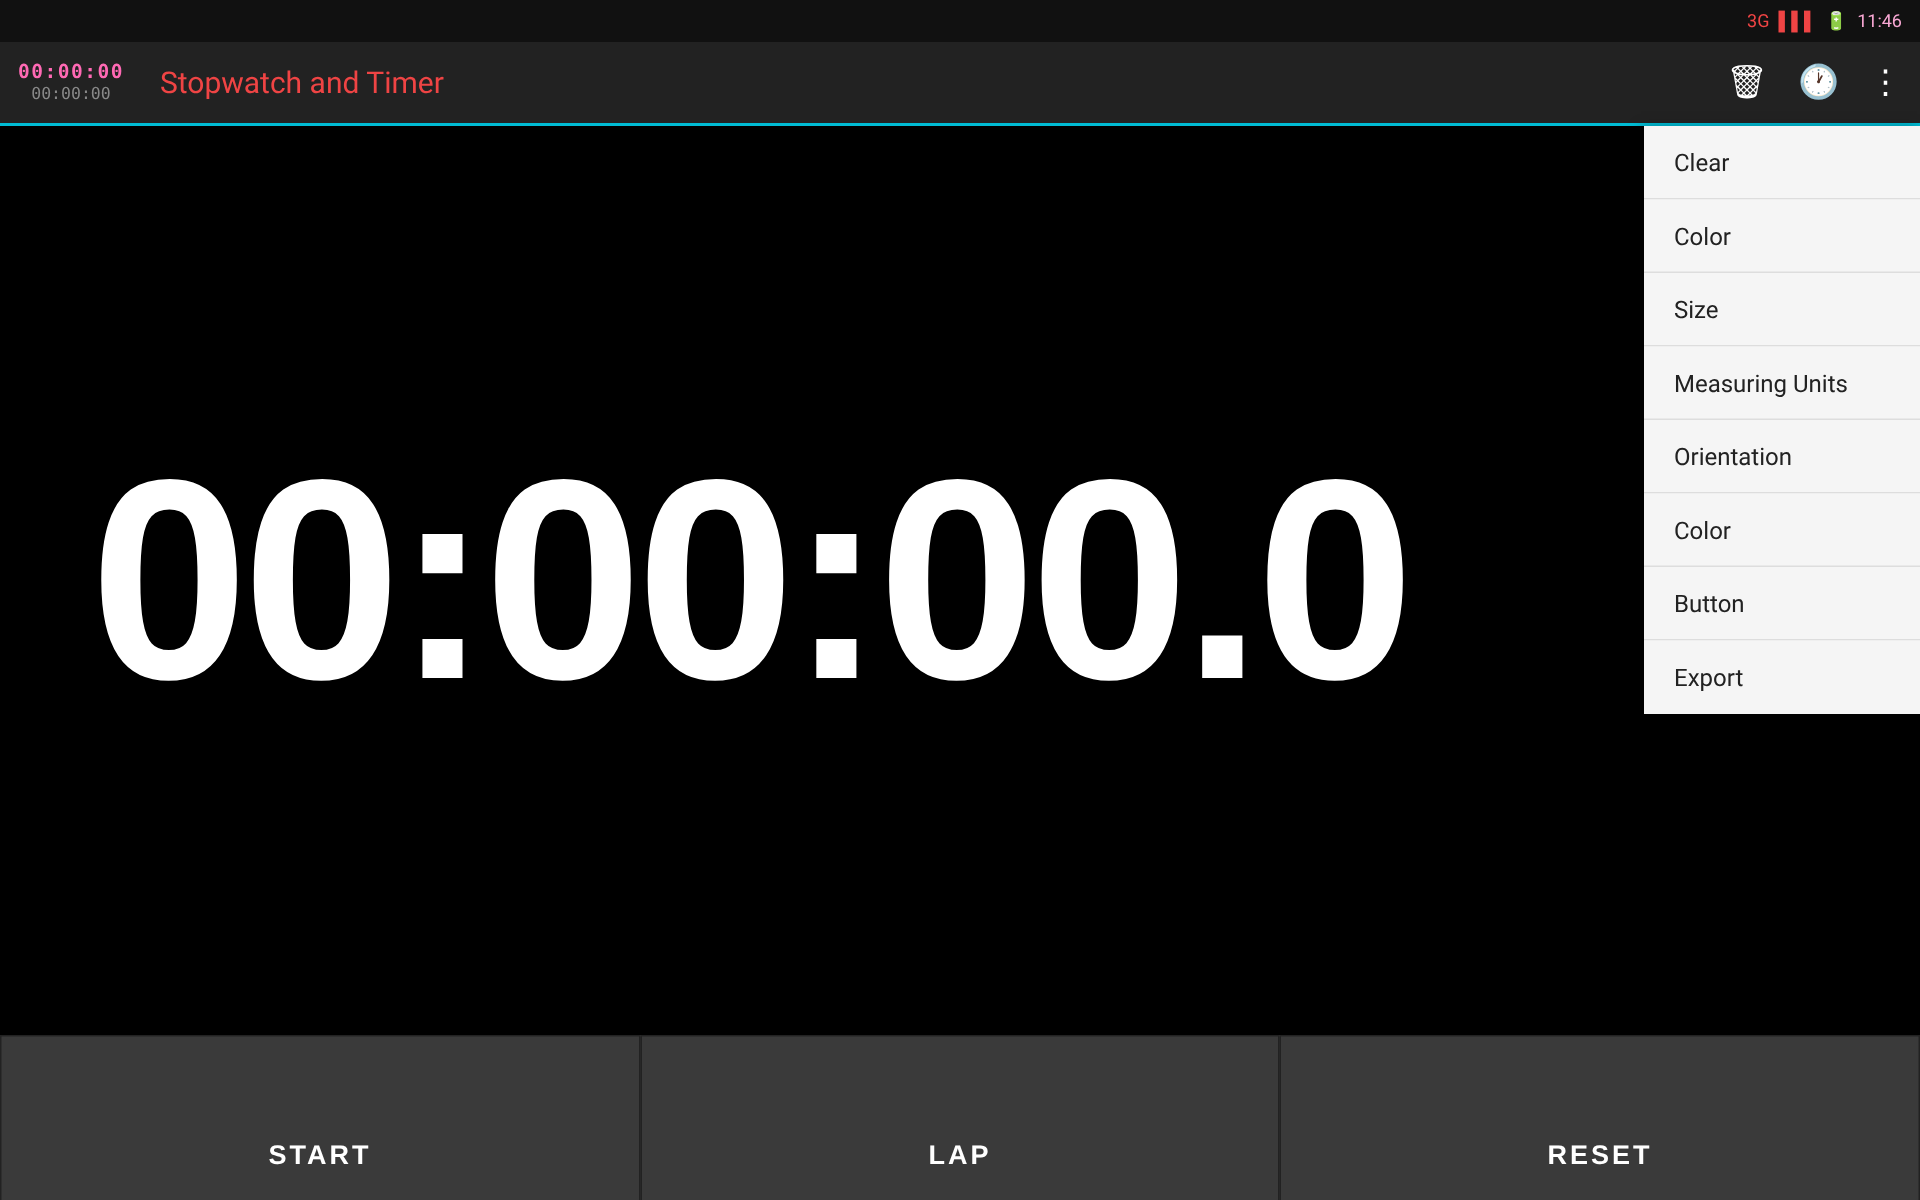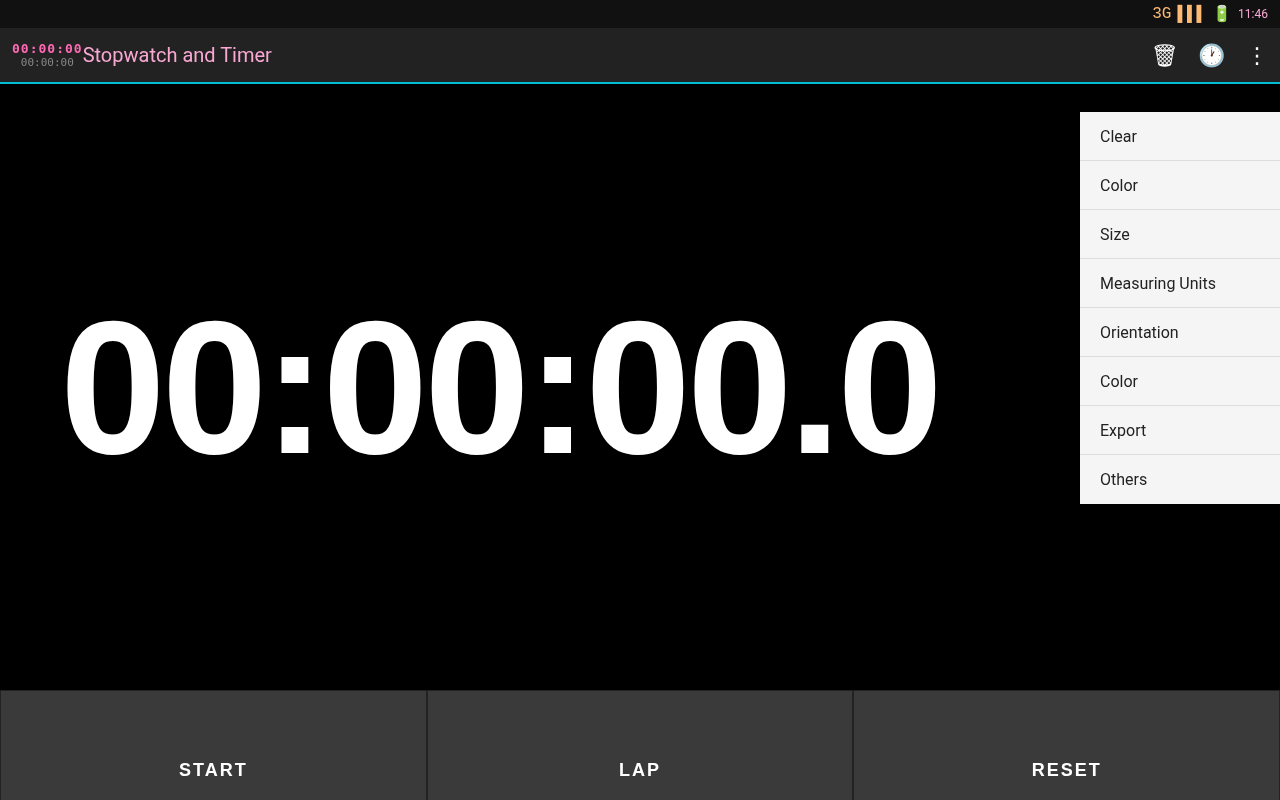--- a/index.html
+++ b/index.html
@@ -21,56 +21,55 @@
       align-items: center;
       justify-content: flex-end;
       padding-right: 12px;
       gap: 6px;
     }
     .status-text {
       color: #f9a8d4;
       font-size: 12px;
     }
     .status-icon {
-      color: #fdba74;
-      font-size: 16px;
-      font-family: Liberation Mono, monospace;
+      color: #ef4444;
+      font-size: 12px;
     }
 
     
     #title-bar {
       width: 100%;
       height: 56px;
       background: #222;
       border-bottom: 2px solid #00BCD4;
       display: flex;
       align-items: center;
       padding: 0 12px;
       position: relative;
     }
     #app-icon-area {
       display: flex;
       flex-direction: column;
       align-items: center;
-      margin-right: 0;
+      margin-right: 24px;
     }
     #stopwatch-display-small {
       color: #ff69b4;
       font-size: 13px;
       font-weight: bold;
       letter-spacing: 1px;
       font-family: monospace;
     }
     #stopwatch-display-small2 {
       color: #888;
       font-size: 11px;
       font-family: monospace;
     }
     #app-title {
-      color: #f9a8d4;
+      color: #ef4444;
       font-size: 20px;
       font-weight: 400;
       flex: 1;
     }
     #toolbar-icons {
       display: flex;
       align-items: center;
       gap: 20px;
     }
     .toolbar-icon {
@@ -121,25 +120,24 @@
       display: flex;
       align-items: center;
       justify-content: center;
     }
 
     
     #dropdown-menu {
       position: absolute;
       top: 84px;
       right: 0;
-      width: 200px;
+      width: 184px;
       background: #f5f5f5;
       z-index: 100;
       box-shadow: -2px 2px 8px rgba(0,0,0,0.5);
-      margin-top: 28px;
     }
     .menu-item {
       display: flex;
       align-items: center;
       padding: 0 20px;
       height: 49px;
       font-size: 16px;
       color: #222;
       background: #f5f5f5;
       cursor: pointer;
@@ -175,21 +173,21 @@
 </div>
 
 <div id="dropdown-menu">
 
 <div class="menu-item">Clear</div>
     <div class="menu-item">Color</div>
     <div class="menu-item">Size</div>
     <div class="menu-item">Measuring Units</div>
     <div class="menu-item">Orientation</div>
     <div class="menu-item">Color</div>
+    <div class="menu-item">Button</div>
     <div class="menu-item">Export</div>
-    <div class="menu-item">Others</div>
   </div>
 
 <div id="bottom-buttons">
   <button class="bottom-btn">START</button>
   <button class="bottom-btn">LAP</button>
   <button class="bottom-btn">RESET</button>
 </div>
 
 </body></html>

